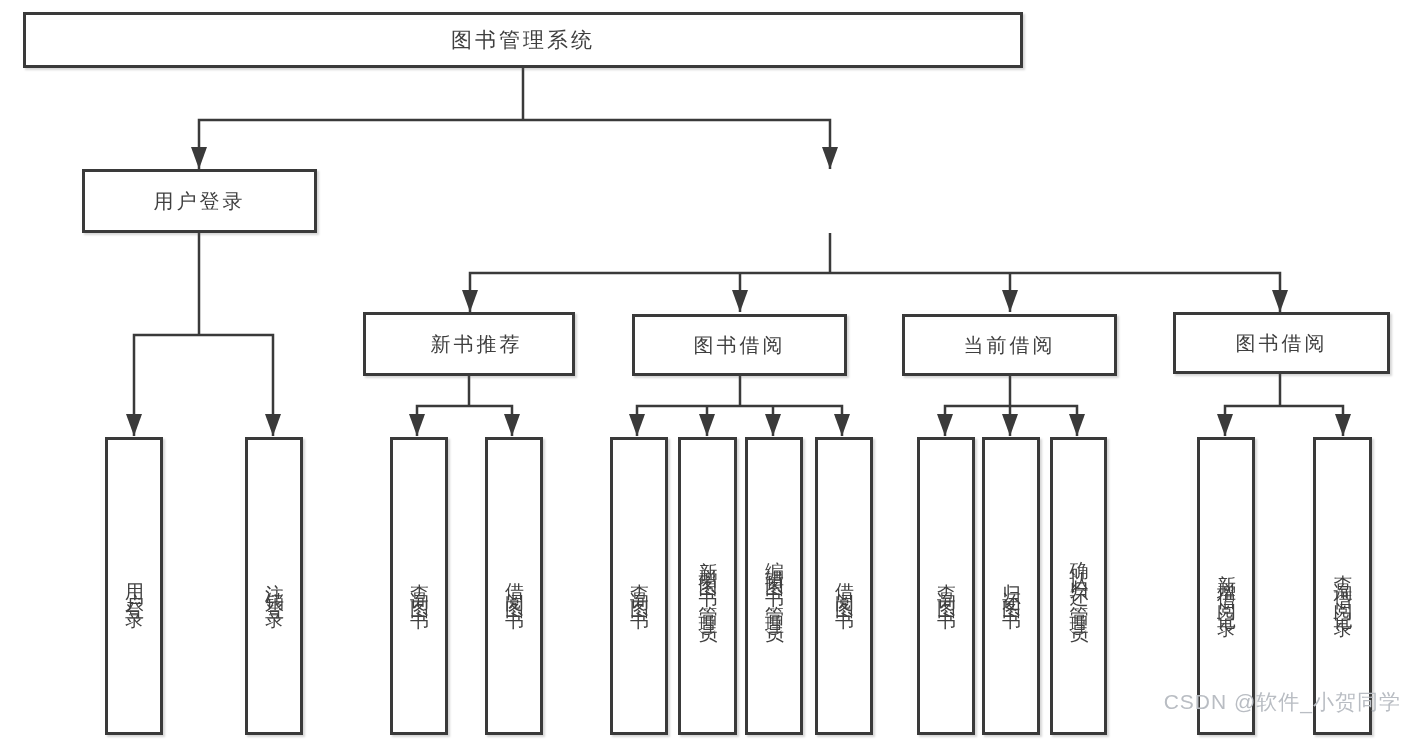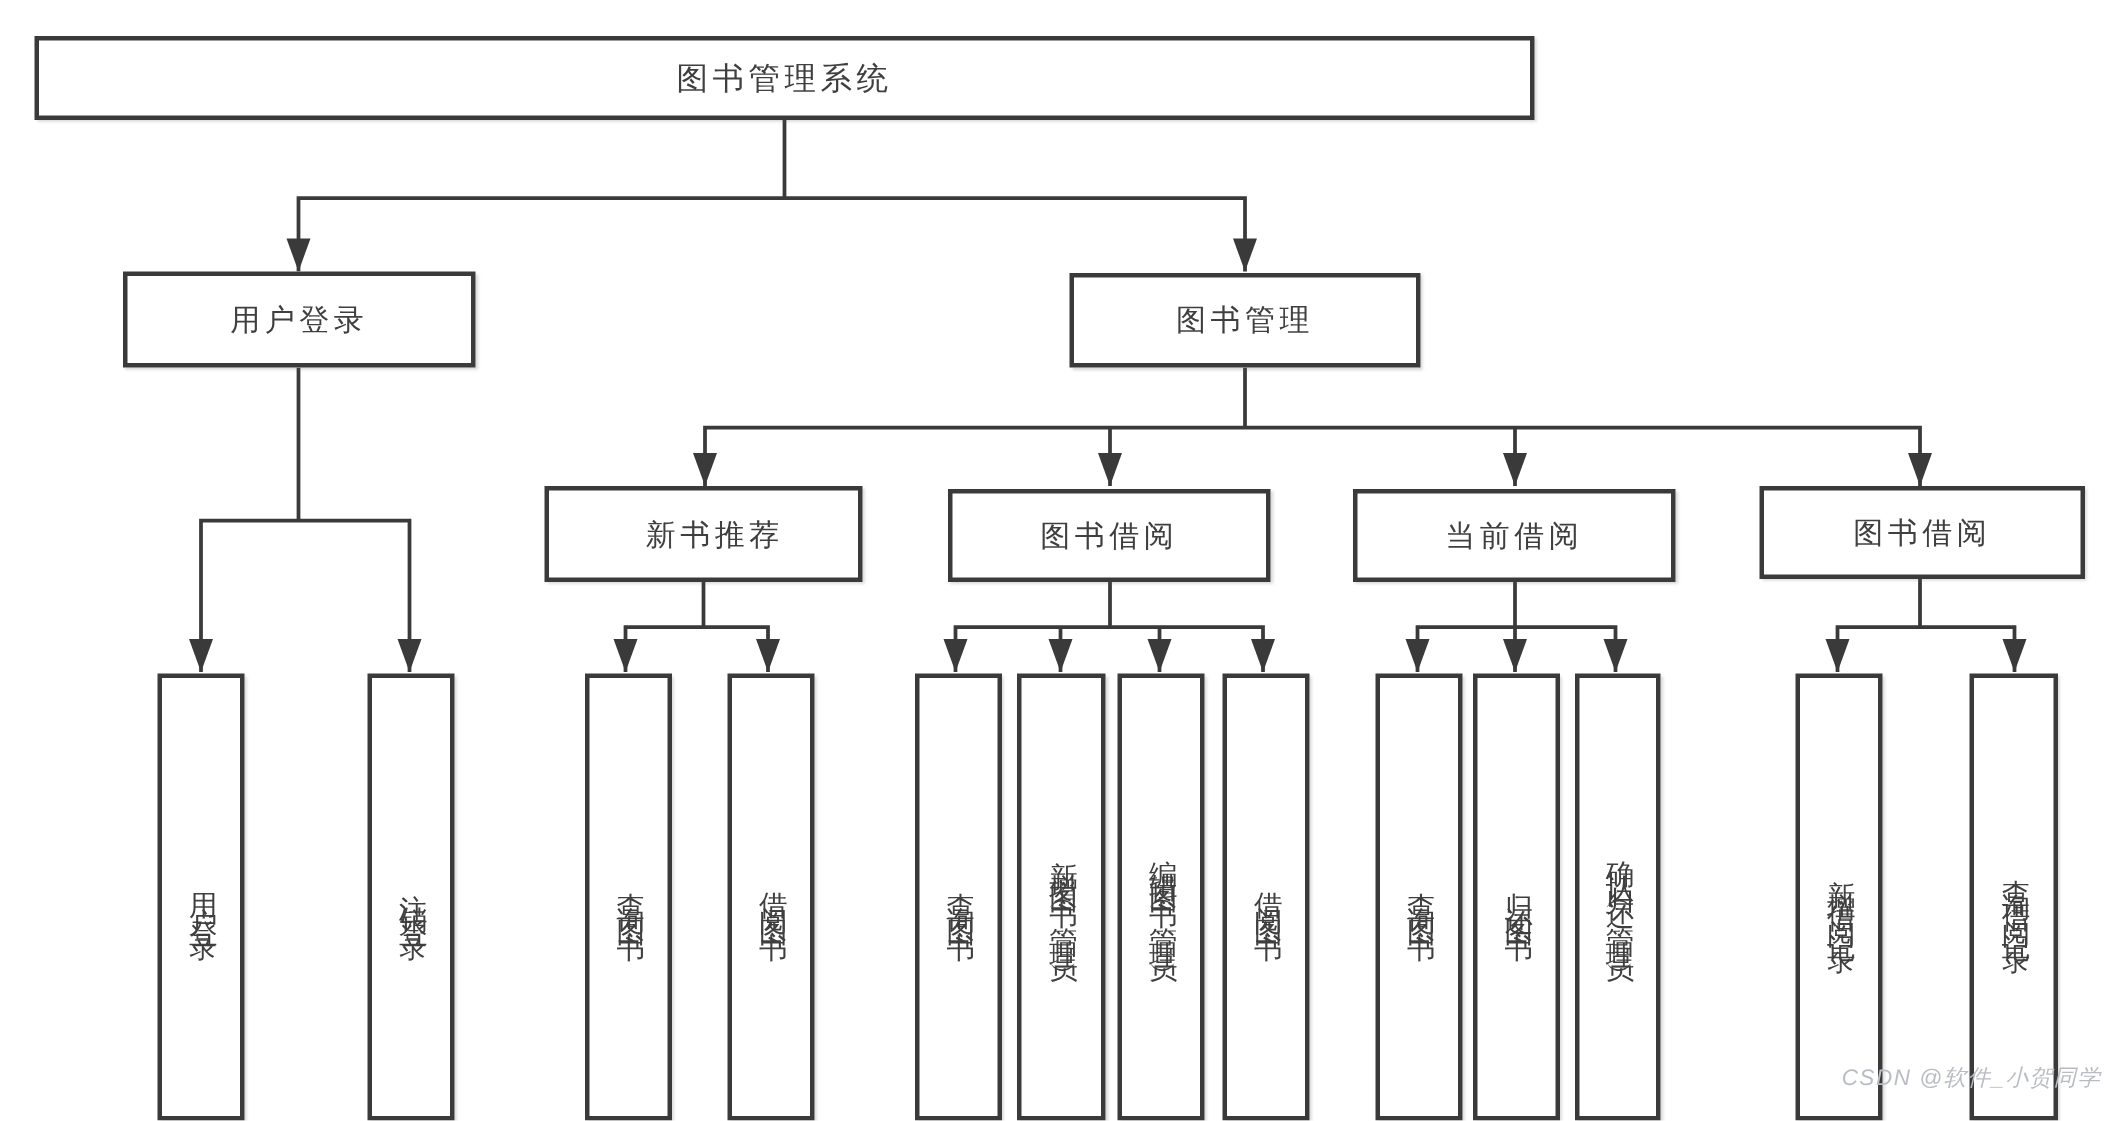--- a/index.html
+++ b/index.html
@@ -5,21 +5,21 @@
   html, body {
     margin: 0; padding: 0;
     background: #ffffff;
   }
   body {
     font-family: "Liberation Sans", sans-serif;
     width: 1405px; height: 747px;
     position: relative; overflow: hidden;
   }
   #canvas {
-    position: absolute; left: 0; top: 12px;
+    position: absolute; left: 0; top: 0;
     width: 1405px; height: 719px;
     background: var(--bg, #ffffff);
     border-radius: 22px;
   }
   #wires {
     position: absolute; left: 0; top: 0;
     width: 1405px; height: 747px;
     pointer-events: none;
   }
   .node {
@@ -42,26 +42,25 @@
     text-orientation: mixed;
     font-size: 19px;
     letter-spacing: 9px;
     line-height: 1.1;
   }
   
   .leaf { top: 437px; height: 298px; }
   .watermark {
     position: absolute;
     right: 4px; bottom: 3px;
-    font-size: 15px;
+    font-size: 21px;
     color: var(--wm, #b9bdc3);
     letter-spacing: 1px;
     white-space: nowrap;
     z-index: 5;
-    font-style: italic;
   }
 </style>
 </head>
 <body>
 
 <div id="canvas">
 
   <svg id="wires" width="1405" height="747" viewBox="0 0 1405 747" fill="none" stroke="#3a3a3a" stroke-width="2.5">
 
     <polyline points="523,68 523,120"></polyline>
@@ -112,23 +111,20 @@
     </g>
   </svg>
 
   <div class="node hnode root-node" style="left:23px; top:12px; width:1000px; height:56px;">
     <span>图书管理系统</span>
   </div>
 
   <div class="node hnode" style="left:82px; top:169px; width:235px; height:64px;">
     <span>用户登录</span>
   </div>
-  <div class="node hnode" style="left:713px; top:170px; width:234px; height:63px;">
-    <span>图书管理</span>
-  </div>
 
   <div class="node hnode" style="left:363px; top:312px; width:212px; height:64px;padding-left:15px;">
     <span>新书推荐</span>
   </div>
   <div class="node hnode" style="left:632px; top:314px; width:215px; height:62px;">
     <span>图书借阅</span>
   </div>
   <div class="node hnode" style="left:902px; top:314px; width:215px; height:62px;text-align:right;">
     <span>当前借阅</span>
   </div>

